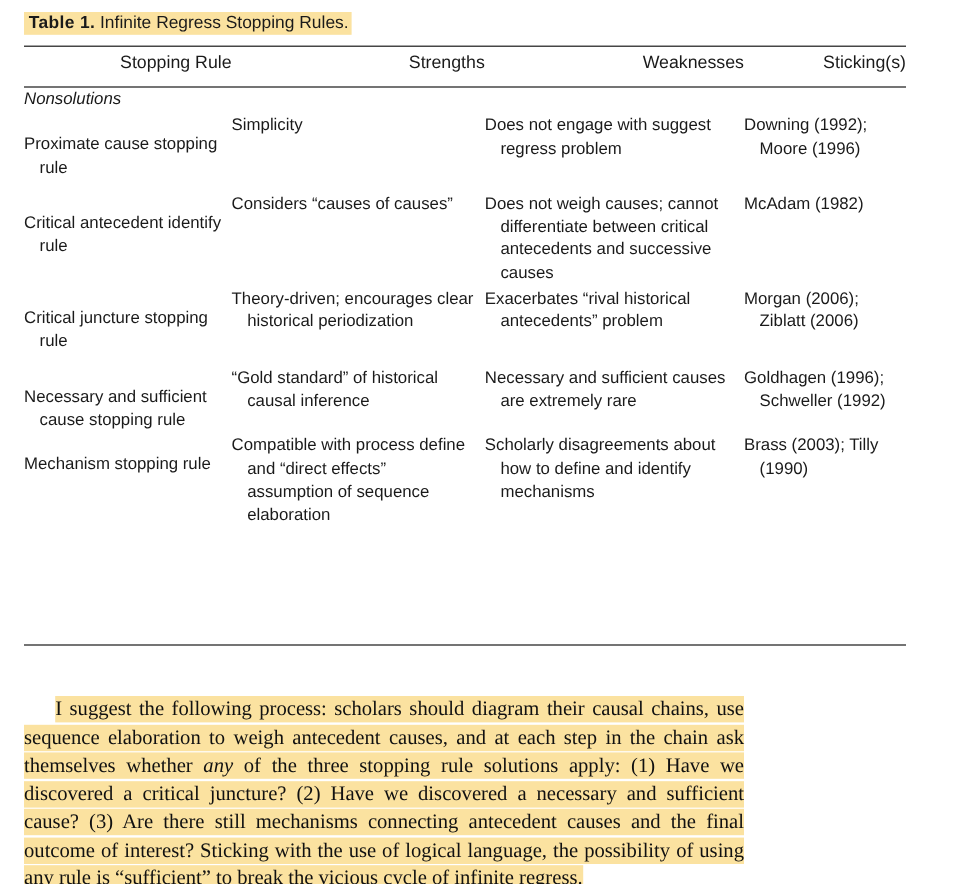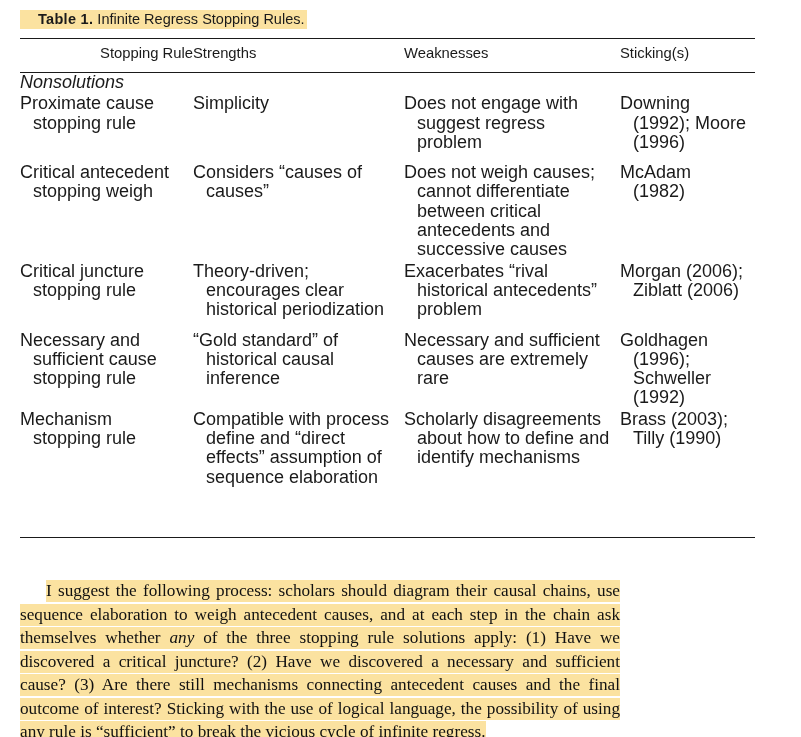--- a/index.html
+++ b/index.html
@@ -29,21 +29,21 @@
   .caption {
     position: absolute;
     left: 20px;
     top: 9px;
     font-size: 14.5px;
     line-height: 20px;
     white-space: nowrap;
   }
   .caption .hl {
     background: #fbe2a0;
-    padding: 1px 2px 2px 18px;
+    padding: 1px 2px 2px 4px;
   }
   .caption .cap-label {
     font-weight: bold;
     letter-spacing: 0.3px;
   }
   .caption .cap-text {
     font-weight: normal;
   }
 
   
@@ -68,27 +68,27 @@
     font-size: 14.5px;
   }
   .tbl th {
     font-weight: normal;
     font-size: 14.8px;
     padding: 0 0 10px 0;
     vertical-align: top;
     line-height: 19px;
   }
   .th-rule  { text-align: right; }
-  .th-ctr   { text-align: left; }
+  .th-ctr   { text-align: right; }
 
   .tbl td {
     vertical-align: top;
     padding: 0;
     line-height: 19.3px;
-    font-size: 18px;
+    font-size: 14px;
   }
 
   
   .c1 { width: 173px; }
   .c2 { width: 211px; }
   .c3 { width: 216px; }
   .c4 { width: 135px; }
 
   
   .cell {
@@ -101,21 +101,21 @@
   .row-tight td { padding-top: 2px; }
 
   .grouphead {
     font-style: italic;
     font-size: 14.2px;
     padding-top: 8px;
     padding-bottom: 1px;
   }
   .grouphead-first { padding-top: 0px; }
 
-  .indent1 { padding-left: 13px; }
+  .indent1 { padding-left: 13px; margin-top: 16px; }
 
   
   .para {
     position: absolute;
     left: 20px;
     top: 562px;
     width: 600px;
     font-family: "Liberation Serif", serif;
     font-size: 17.2px;
     line-height: 23.5px;
@@ -192,21 +192,21 @@
         <td>
             <div class="cell">Does not engage with suggest regress problem</div>
           </td>
         <td>
             <div class="cell">Downing (1992); Moore (1996)</div>
           </td>
       </tr>
 
       <tr class="row-pad">
         <td>
-            <div class="cell indent1">Critical antecedent stopping weigh</div>
+            <div class="cell indent1">Critical antecedent identify rule</div>
           </td>
         <td>
             <div class="cell">Considers “causes of causes”</div>
           </td>
         <td>
             <div class="cell">Does not weigh causes; cannot differentiate between critical antecedents and successive causes</div>
           </td>
         <td>
             <div class="cell">McAdam (1982)</div>
           </td>

